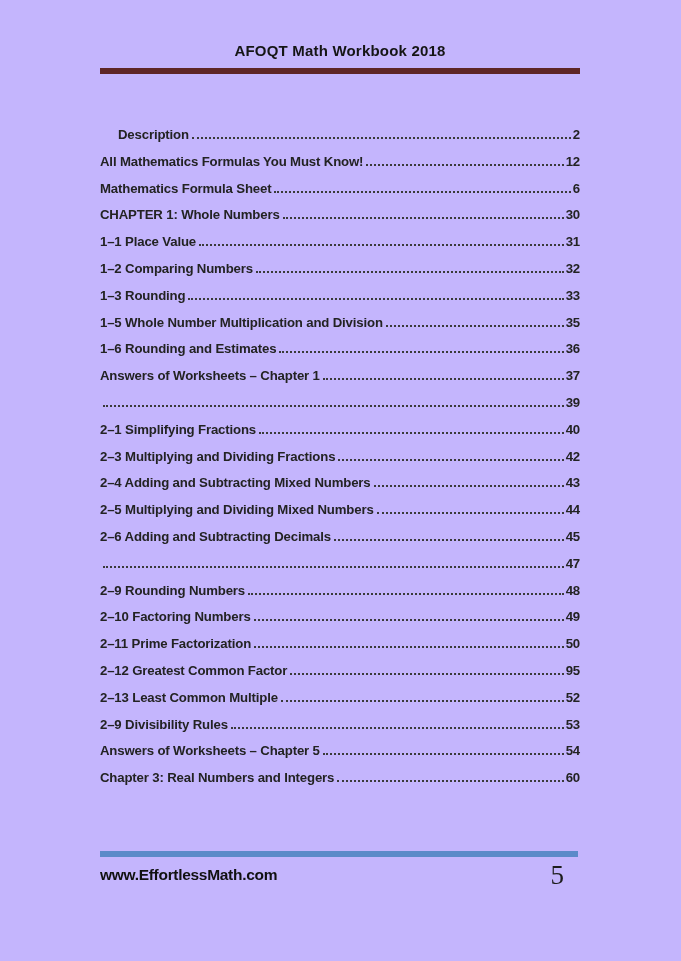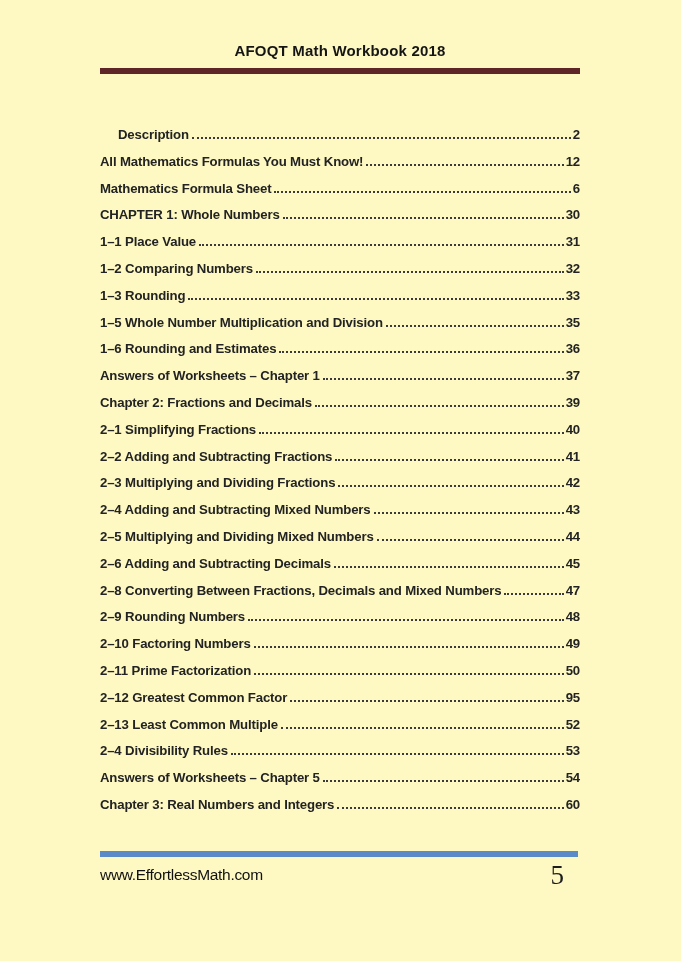--- a/index.html
+++ b/index.html
@@ -8,21 +8,21 @@
     --footer-blue: #5B8AC9;
     --ink: #1c1c1c;
     --dot: #3a3a3a;
   }
   * { margin: 0; padding: 0; box-sizing: border-box; }
   html, body { background: #ffffff; }
   .page {
     position: relative;
     width: 681px;
     height: 961px;
-    background: #fef9c3;
+    background: #c4b5fd;
     font-family: "Liberation Sans", sans-serif;
     color: var(--ink);
     overflow: hidden;
   }
   .content-col {
     position: absolute;
     left: 100px;
     width: 480px;
   }
   .header-title {
@@ -82,21 +82,21 @@
   .footer-row {
     position: absolute;
     left: 100px;
     top: 860px;
     width: 478px;
     display: flex;
     justify-content: space-between;
     align-items: flex-start;
   }
   .footer-site {
-    font-weight: normal;
+    font-weight: bold;
     font-size: 15.5px;
     letter-spacing: -0.3px;
     color: #111111;
     padding-top: 6px;
   }
   .footer-pagenum {
     font-family: "Liberation Serif", serif;
     font-size: 27px;
     color: #1d1d1d;
     padding-right: 14px;
@@ -157,56 +157,49 @@
         <span class="toc-label">1–6 Rounding and Estimates</span>
         <span class="toc-leader"></span>
         <span class="toc-page">36</span>
       </div>
       <div class="toc-row">
         <span class="toc-label">Answers of Worksheets – Chapter 1</span>
         <span class="toc-leader"></span>
         <span class="toc-page">37</span>
       </div>
       <div class="toc-row">
-        <span class="toc-label">Chapter 2: Fractions and Decimals</span>
         <span class="toc-leader"></span>
         <span class="toc-page">39</span>
       </div>
       <div class="toc-row">
         <span class="toc-label">2–1 Simplifying Fractions</span>
         <span class="toc-leader"></span>
         <span class="toc-page">40</span>
       </div>
       <div class="toc-row">
-        <span class="toc-label">2–2 Adding and Subtracting Fractions</span>
-        <span class="toc-leader"></span>
-        <span class="toc-page">41</span>
-      </div>
-      <div class="toc-row">
         <span class="toc-label">2–3 Multiplying and Dividing Fractions</span>
         <span class="toc-leader"></span>
         <span class="toc-page">42</span>
       </div>
       <div class="toc-row">
         <span class="toc-label">2–4 Adding and Subtracting Mixed Numbers</span>
         <span class="toc-leader"></span>
         <span class="toc-page">43</span>
       </div>
       <div class="toc-row">
         <span class="toc-label">2–5 Multiplying and Dividing Mixed Numbers</span>
         <span class="toc-leader"></span>
         <span class="toc-page">44</span>
       </div>
       <div class="toc-row">
         <span class="toc-label">2–6 Adding and Subtracting Decimals</span>
         <span class="toc-leader"></span>
         <span class="toc-page">45</span>
       </div>
       <div class="toc-row">
-        <span class="toc-label">2–8 Converting Between Fractions, Decimals and Mixed Numbers</span>
         <span class="toc-leader"></span>
         <span class="toc-page">47</span>
       </div>
       <div class="toc-row">
         <span class="toc-label">2–9 Rounding Numbers</span>
         <span class="toc-leader"></span>
         <span class="toc-page">48</span>
       </div>
       <div class="toc-row">
         <span class="toc-label">2–10 Factoring Numbers</span>
@@ -222,21 +215,21 @@
         <span class="toc-label">2–12 Greatest Common Factor</span>
         <span class="toc-leader"></span>
         <span class="toc-page">95</span>
       </div>
       <div class="toc-row">
         <span class="toc-label">2–13 Least Common Multiple</span>
         <span class="toc-leader"></span>
         <span class="toc-page">52</span>
       </div>
       <div class="toc-row">
-        <span class="toc-label">2–4 Divisibility Rules</span>
+        <span class="toc-label">2–9 Divisibility Rules</span>
         <span class="toc-leader"></span>
         <span class="toc-page">53</span>
       </div>
       <div class="toc-row">
         <span class="toc-label">Answers of Worksheets – Chapter 5</span>
         <span class="toc-leader"></span>
         <span class="toc-page">54</span>
       </div>
       <div class="toc-row">
         <span class="toc-label">Chapter 3: Real Numbers and Integers</span>

